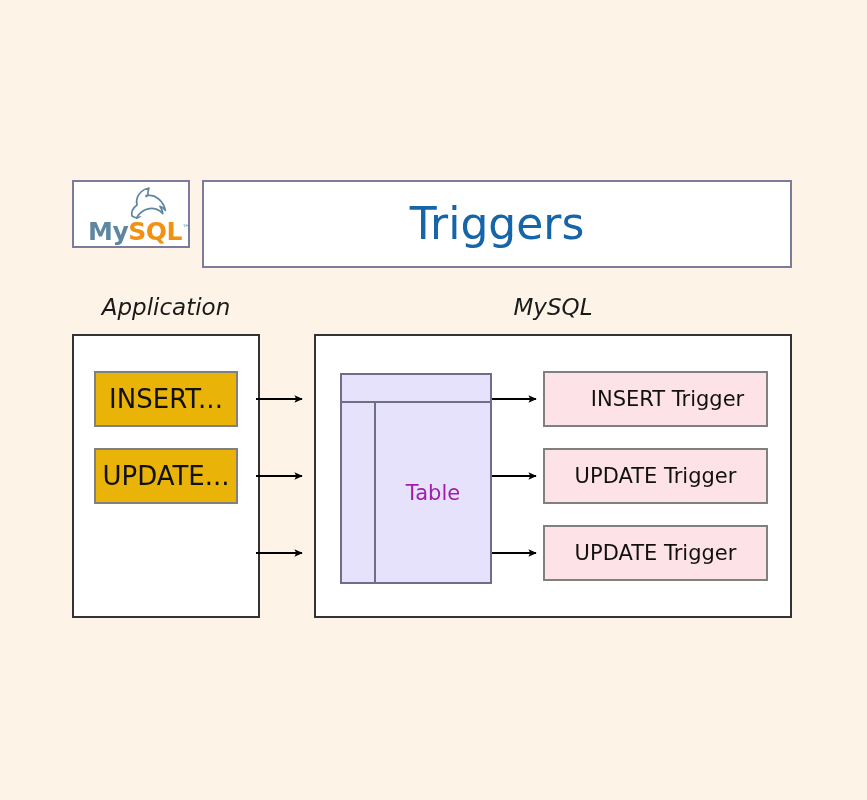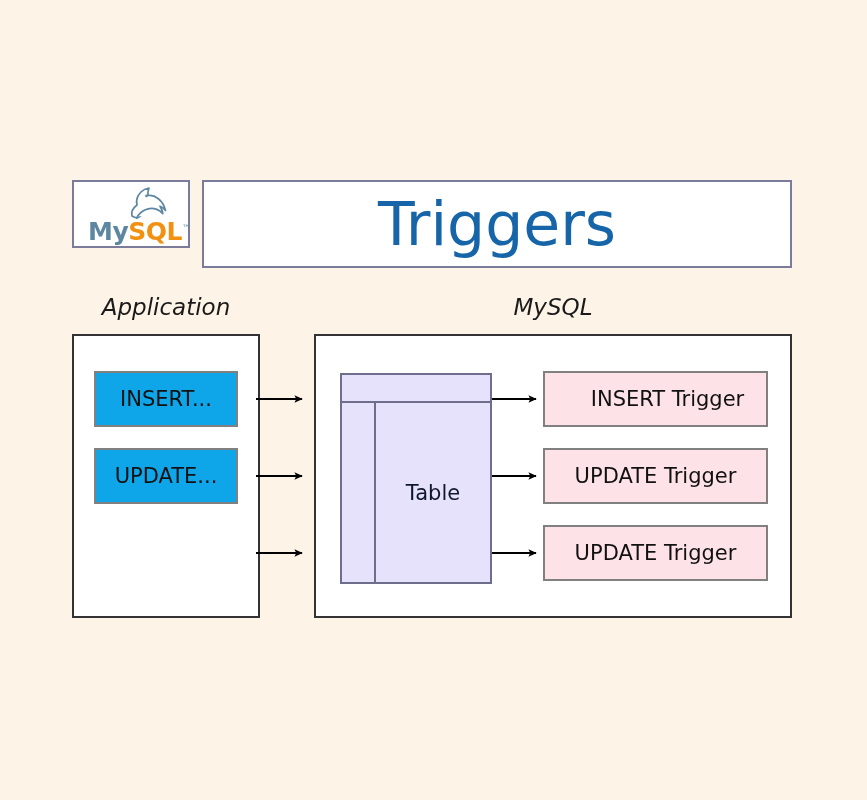--- a/index.html
+++ b/index.html
@@ -79,21 +79,21 @@
     height: 88px;
     background: #FFFFFF;
     border: 2px solid #7B7B9C;
     box-sizing: border-box;
     display: flex;
     align-items: center;
     justify-content: center;
   }
   .title-text {
     font-family: "DejaVu Sans", sans-serif;
-    font-size: 60px;
+    font-size: 44px;
     color: #1565A8;
     line-height: 1;
   }
 
   
   .caption {
     position: absolute;
     font-family: "DejaVu Sans", sans-serif;
     font-size: 23px;
     color: #1A1A1A;
@@ -131,28 +131,28 @@
     width: 478px;
     height: 284px;
   }
 
   
   .stmt-box {
     position: absolute;
     left: 94px;
     width: 144px;
     height: 56px;
-    background: #0ea5e9;
+    background: #eab308;
     border: 2px solid #808080;
     box-sizing: border-box;
     display: flex;
     align-items: center;
     justify-content: center;
     font-family: "DejaVu Sans", sans-serif;
-    font-size: 21px;
+    font-size: 26px;
     color: #111111;
   }
   #stmt-0 { top: 371px; }
   #stmt-1 { top: 448px; }
   #stmt-2 { top: 525px; }
 
   
   .trigger-box {
     position: absolute;
     left: 543px;
@@ -203,21 +203,21 @@
     position: absolute;
     left: 34px;
     right: 0;
     top: 28px;
     bottom: 0;
     display: flex;
     align-items: center;
     justify-content: center;
     font-family: "DejaVu Sans", sans-serif;
     font-size: 21px;
-    color: #0f172a;
+    color: #a21caf;
   }
 
   
   .arrow-svg {
     position: absolute;
     left: 0;
     top: 0;
     width: 867px;
     height: 800px;
     pointer-events: none;

